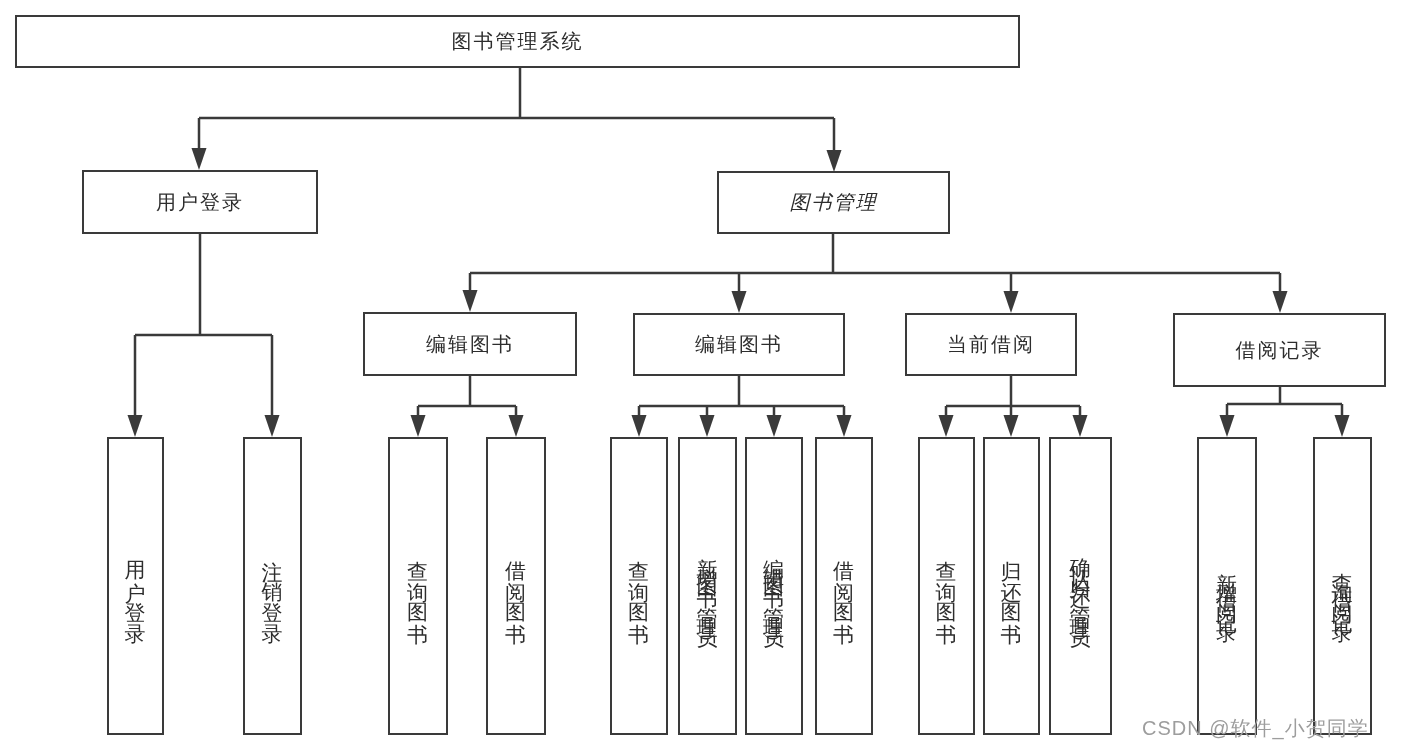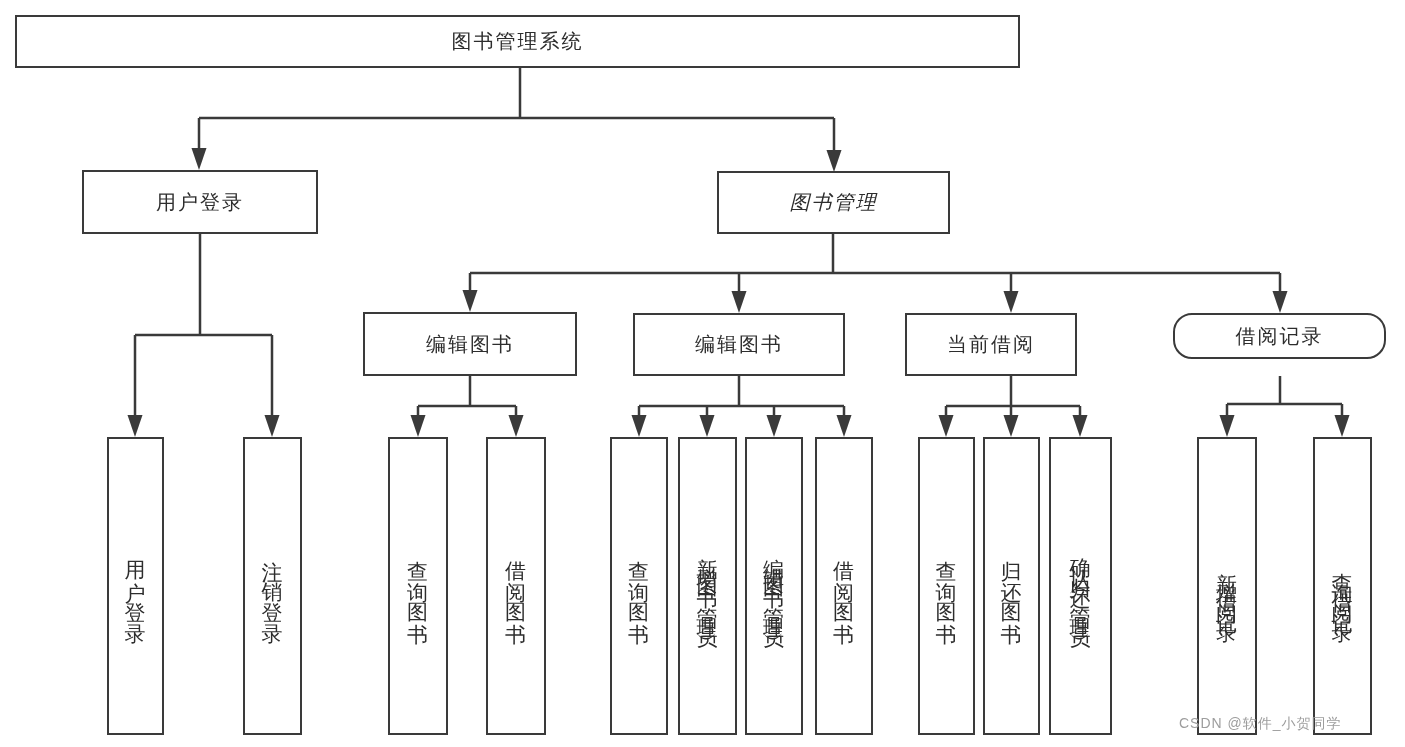--- a/index.html
+++ b/index.html
@@ -44,23 +44,23 @@
     text-orientation: mixed;
     font-size: 21px;
     letter-spacing: 10px;
     color: #2d2d2d;
     white-space: nowrap;
     line-height: 1;
   }
   .vbox.sp span { letter-spacing: 21px; }
   #watermark {
     position: absolute;
-    left: 1179px;
+    left: 1142px;
     top: 715px;
-    font-size: 14px;
+    font-size: 20px;
     color: #9d9d9d;
     letter-spacing: 1px;
     white-space: nowrap;
     z-index: 5;
   }
 </style>
 </head>
 <body>
 
 <div id="canvas">
@@ -121,21 +121,21 @@
 
   <div class="hbox" style="left:363px; top:312px; width:214px; height:64px;">
     <span>编辑图书</span>
   </div>
   <div class="hbox" style="left:633px; top:313px; width:212px; height:63px;">
     <span>编辑图书</span>
   </div>
   <div class="hbox" style="left:905px; top:313px; width:172px; height:63px;">
     <span>当前借阅</span>
   </div>
-  <div class="hbox" style="left:1173px; top:313px; width:213px; height:46px;border-radius:19px;">
+  <div class="hbox" style="left:1173px; top:313px; width:213px; height:74px;">
     <span>借阅记录</span>
   </div>
 
   <div class="vbox sp" style="left:107px; width:57px;">
     <span>用户登录</span>
   </div>
   <div class="vbox sp" style="left:243px; width:59px;">
     <span>注销登录</span>
   </div>
 

